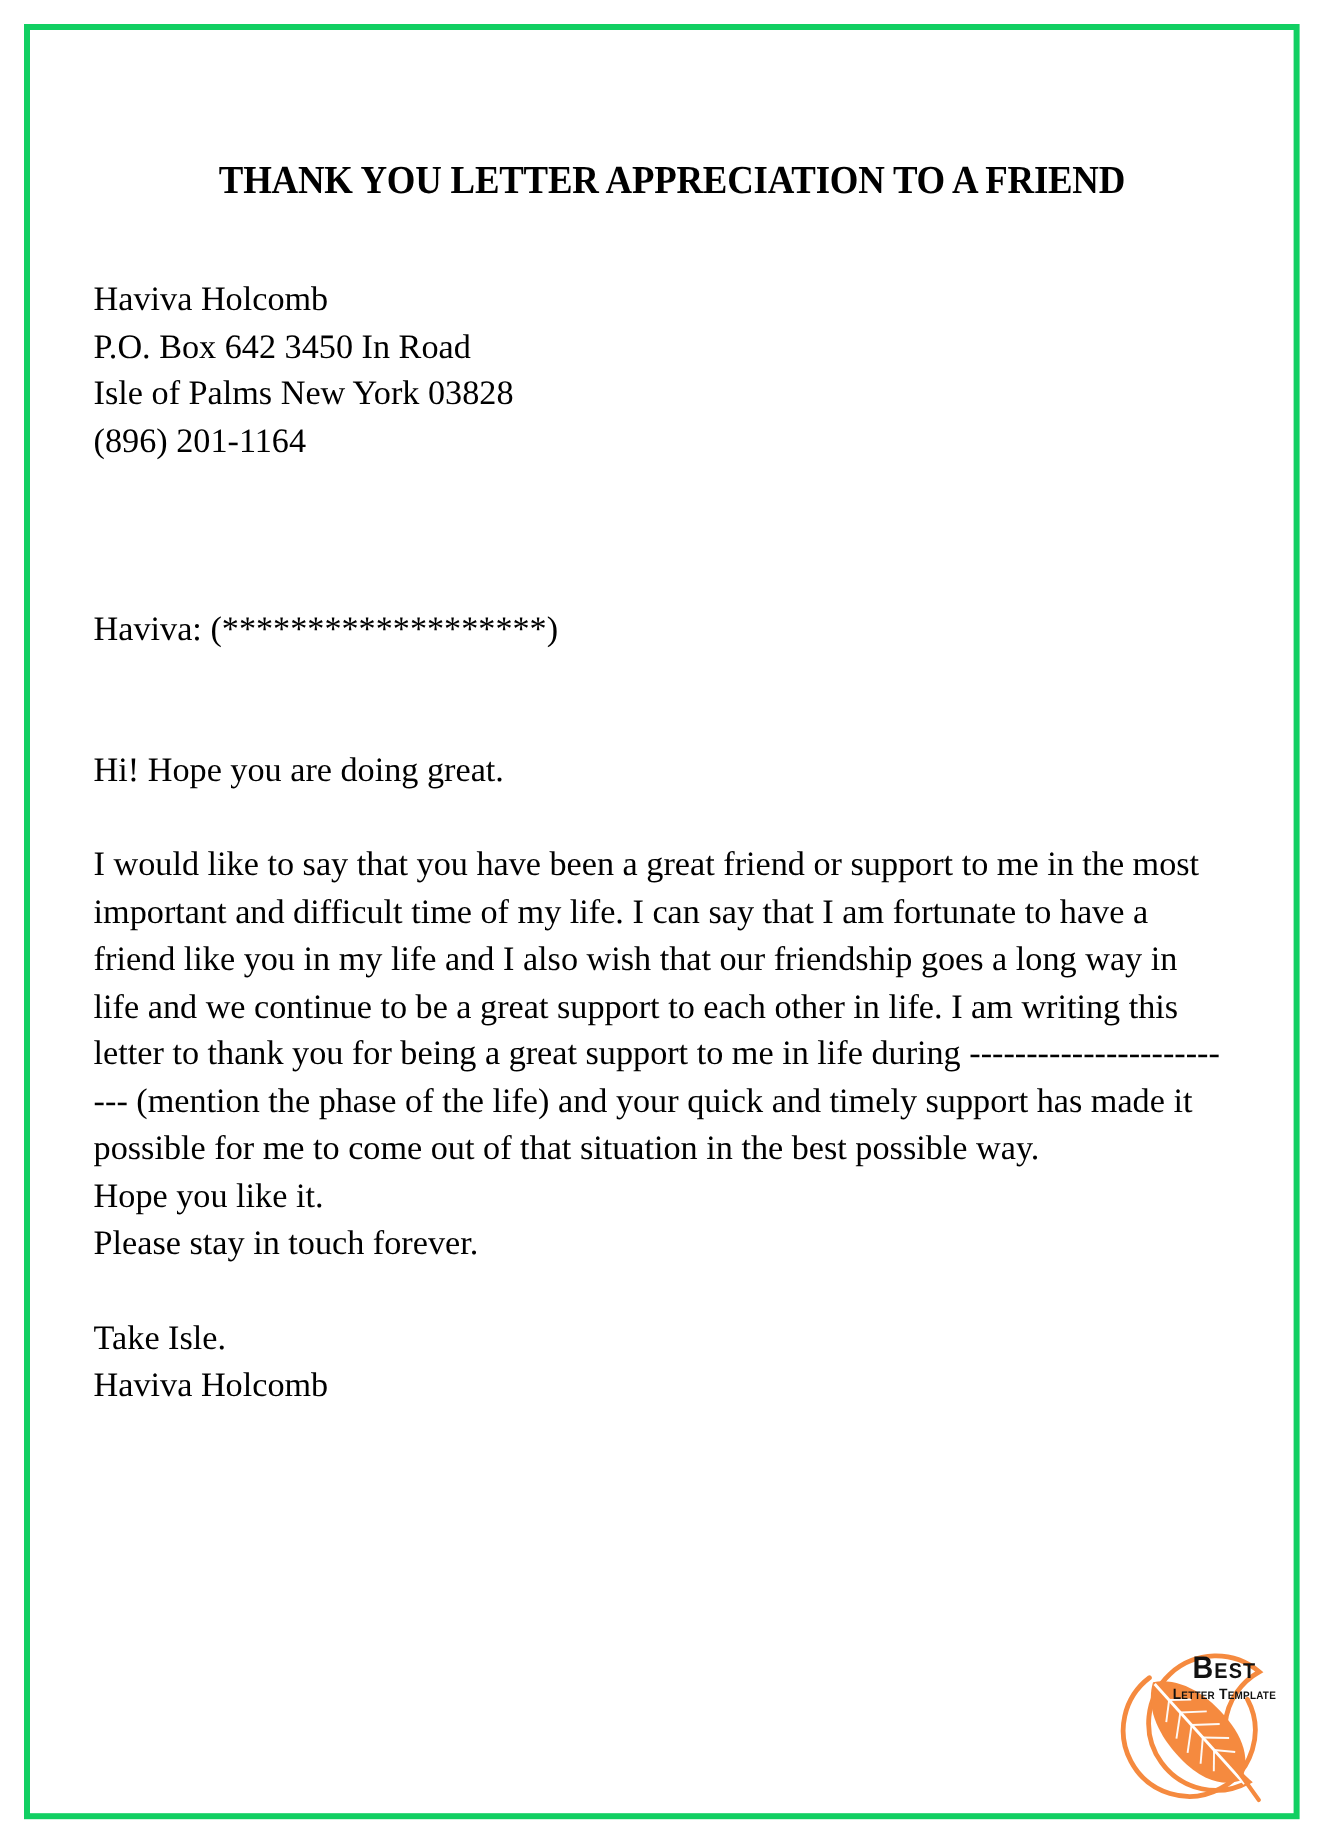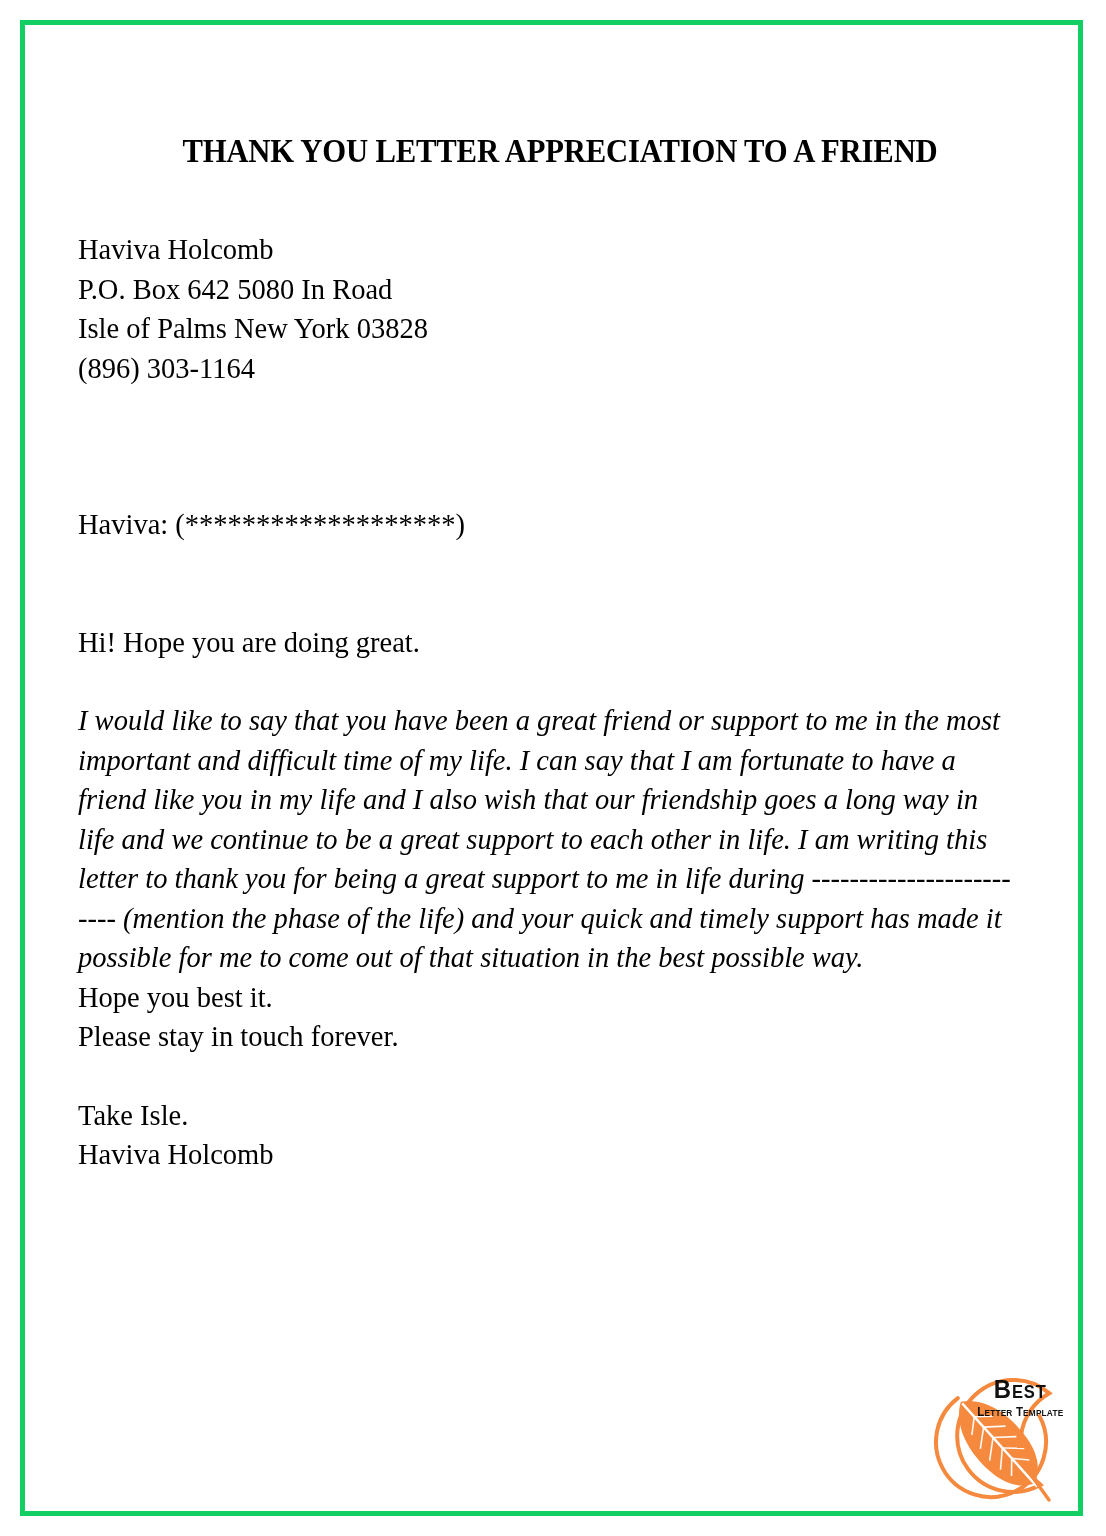--- a/index.html
+++ b/index.html
@@ -67,21 +67,20 @@
     height: 39px;
   }
   .line {
     white-space: pre-wrap;
     font-family: Liberation Serif, serif;
   }
 
   #body-paragraph {
     text-align: left;
     white-space: pre-wrap;
-    font-style: italic;
   }
 
   
   #brand-logo {
     position: absolute;
     left: 925px;
     top: 1338px;
     width: 150px;
     height: 165px;
     text-align: center;
@@ -129,23 +128,23 @@
 <div id="page-frame"></div>
 
 <div id="doc">
 
   <div id="letter-title">THANK YOU LETTER APPRECIATION TO A FRIEND</div>
 
   <div id="letter-content">
 
     <div class="block">
       <div class="line">Haviva Holcomb</div>
-      <div class="line">P.O. Box 642 5080 In Road</div>
+      <div class="line">P.O. Box 642 3450 In Road</div>
       <div class="line">Isle of Palms New York 03828</div>
-      <div class="line">(896) 303-1164</div>
+      <div class="line">(896) 201-1164</div>
     </div>
 
     <div class="spacer"></div>
 
 
     <div class="spacer"></div>
 
 
     <div class="spacer"></div>
 
@@ -160,21 +159,21 @@
 
     <div class="block">
       <div class="line">Hi! Hope you are doing great.</div>
     </div>
 
     <div class="spacer"></div>
 
     <div id="body-paragraph" class="block">I would like to say that you have been a great friend or support to me in the most important and difficult time of my life. I can say that I am fortunate to have a friend like you in my life and I also wish that our friendship goes a long way in life and we continue to be a great support to each other in life. I am writing this letter to thank you for being a great support to me in life during ------------------------- (mention the phase of the life) and your quick and timely support has made it possible for me to come out of that situation in the best possible way.</div>
 
     <div class="block">
-      <div class="line">Hope you best it.</div>
+      <div class="line">Hope you like it.</div>
       <div class="line">Please stay in touch forever.</div>
     </div>
 
     <div class="spacer"></div>
 
     <div class="block">
       <div class="line">Take Isle.</div>
       <div class="line">Haviva Holcomb</div>
     </div>
 

